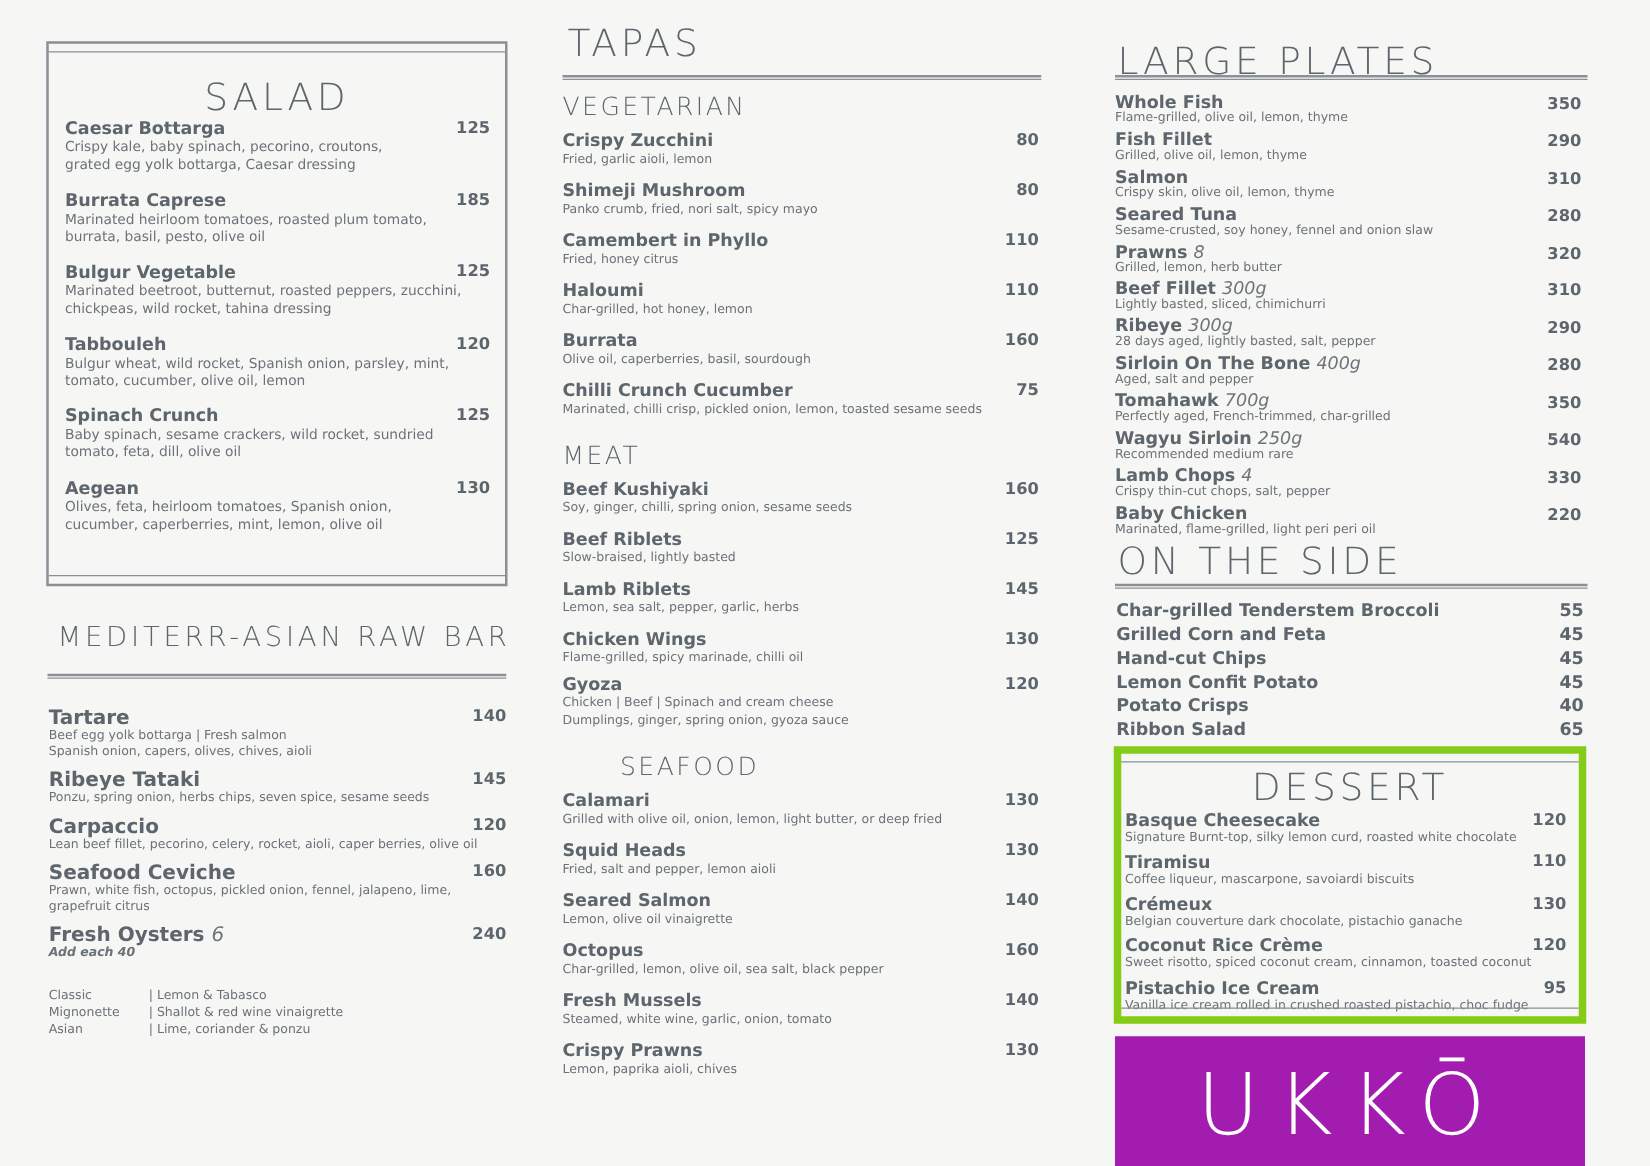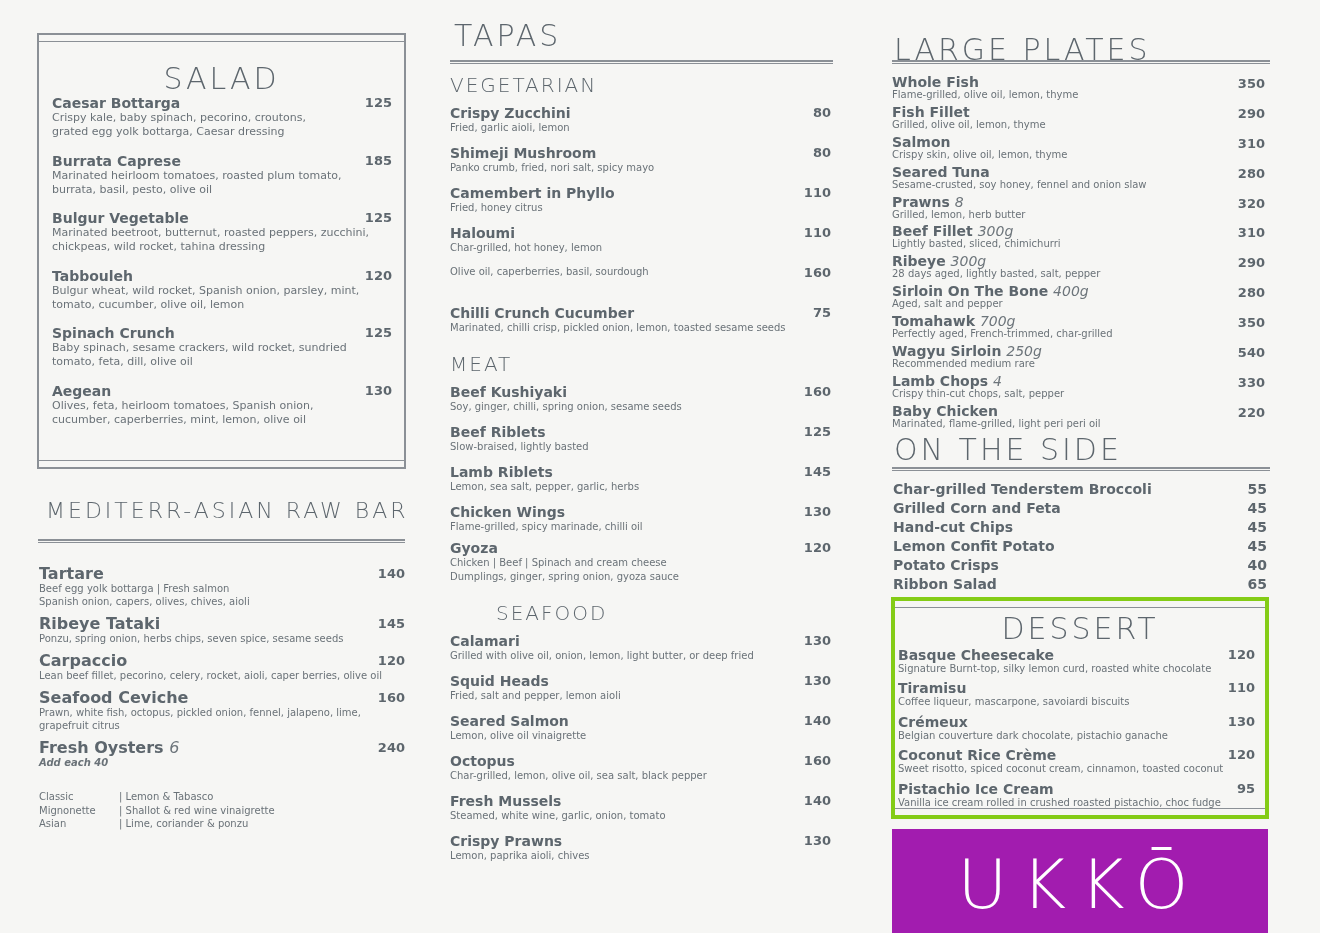--- a/index.html
+++ b/index.html
@@ -61,21 +61,21 @@
 
   
   #side-title { position: absolute; left: 894px; top: 432px; font-size: 30px; letter-spacing: 3px; }
   #side-rule { position: absolute; left: 892px; width: 378px; top: 467px; }
   #side-list { position: absolute; left: 893px; width: 374px; top: 480px; }
   #side-list .item { height: 19px; }
   #side-list .item-name { font-size: 14px; line-height: 19px; }
   #side-list .item-price { font-size: 14px; line-height: 19px; }
 
   
-  #dessert-box { position: absolute; left: 891px; top: 597px; width: 378px; height: 222px; border: 4px solid #84cc16; }
+  #dessert-box { position: absolute; left: 891px; top: 597px; width: 378px; height: 222px; border: 6px solid #84cc16; }
   #dessert-box::before { content: ""; position: absolute; left: 0; right: 0; top: 6px; border-top: 1px solid #8b9096; }
   #dessert-box::after { content: ""; position: absolute; left: 0; right: 0; bottom: 6px; border-top: 1px solid #8b9096; }
   #dessert-title { position: absolute; left: 0; right: 0; top: 10px; text-align: center; font-size: 30px; letter-spacing: 3px; }
   #dessert-list { position: absolute; left: 3px; right: 10px; top: 46px; }
   #dessert-list .item { height: 33.4px; }
   #dessert-list .item-name { font-size: 14px; line-height: 16px; }
   #dessert-list .item-price { font-size: 13px; line-height: 16px; }
   #dessert-list .item-desc { font-size: 10px; line-height: 11px; }
 
   
@@ -192,20 +192,21 @@
       <div class="item-name">Camembert in Phyllo</div>
       <div class="item-price">110</div>
       <div class="item-desc">Fried, honey citrus</div>
     </div>
   <div class="item">
       <div class="item-name">Haloumi</div>
       <div class="item-price">110</div>
       <div class="item-desc">Char-grilled, hot honey, lemon</div>
     </div>
   <div class="item">
+      <div class="item-name">Burrata</div>
       <div class="item-price">160</div>
       <div class="item-desc">Olive oil, caperberries, basil, sourdough</div>
     </div>
   <div class="item">
       <div class="item-name">Chilli Crunch Cucumber</div>
       <div class="item-price">75</div>
       <div class="item-desc">Marinated, chilli crisp, pickled onion, lemon, toasted sesame seeds</div>
     </div>
 </div>
 

